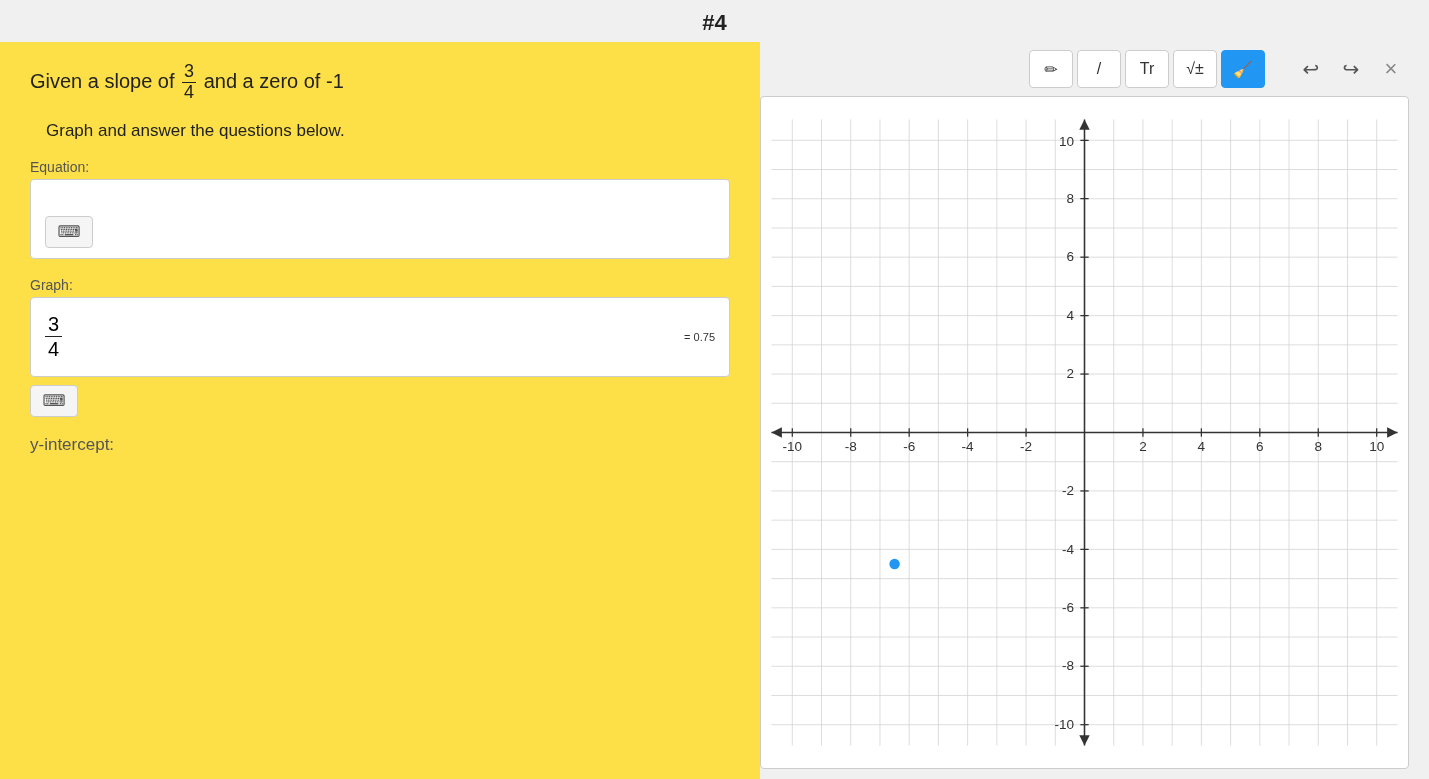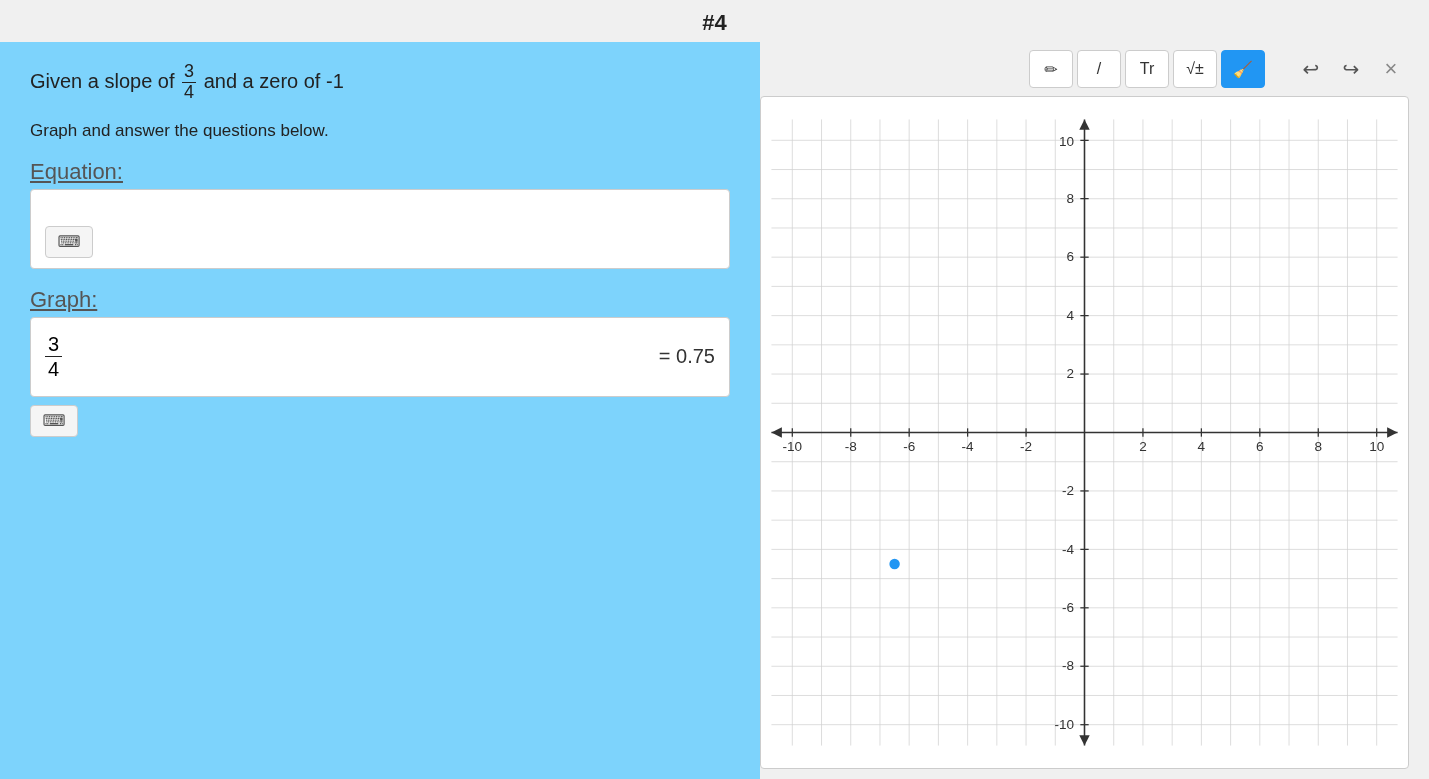--- a/index.html
+++ b/index.html
@@ -24,21 +24,21 @@
     .main-content {
       display: flex;
       flex: 1;
       overflow: hidden;
     }
 
     
     .left-panel {
       width: 760px;
       padding: 20px 30px;
-      background: #7dd3fc;
+      background: #fde047;
       display: flex;
       flex-direction: column;
       gap: 18px;
     }
 
     .problem-statement {
       font-size: 20px;
       color: #222;
       line-height: 1.4;
     }
@@ -59,27 +59,27 @@
     }
 
     .problem-statement .fraction .denominator {
       padding: 0 2px;
       line-height: 1.1;
     }
 
     .graph-instruction {
       font-size: 17px;
       color: #222;
+      margin-left: 16px;
     }
 
     .section-label {
-      font-size: 22px;
+      font-size: 14px;
       color: #555;
       margin-bottom: 4px;
-      text-decoration: underline;
     }
 
     .answer-box {
       background: white;
       border: 1px solid #ccc;
       border-radius: 4px;
       padding: 10px 14px;
       min-height: 80px;
       display: flex;
       flex-direction: column;
@@ -123,21 +123,21 @@
       padding: 0 3px;
       line-height: 1.2;
     }
 
     .slope-fraction .den {
       padding: 0 3px;
       line-height: 1.2;
     }
 
     .slope-decimal {
-      font-size: 20px;
+      font-size: 11px;
       color: #333;
     }
 
     .y-intercept-label {
       font-size: 17px;
       color: #555;
     }
 
     
     .right-panel {
@@ -243,20 +243,23 @@
         </span>
         <span class="slope-decimal">= 0.75</span>
       </div>
       <div style="margin-top:8px;">
         <div class="answer-box-keyboard">
           <span>⌨</span>
         </div>
       </div>
     </div>
 
+    <div>
+      <div class="y-intercept-label">y-intercept:</div>
+    </div>
 
   </div>
 
   <div class="right-panel">
 
     <div class="toolbar">
       <div class="toolbar-btn">
         <span>✏</span>
       </div>
       <div class="toolbar-btn">

